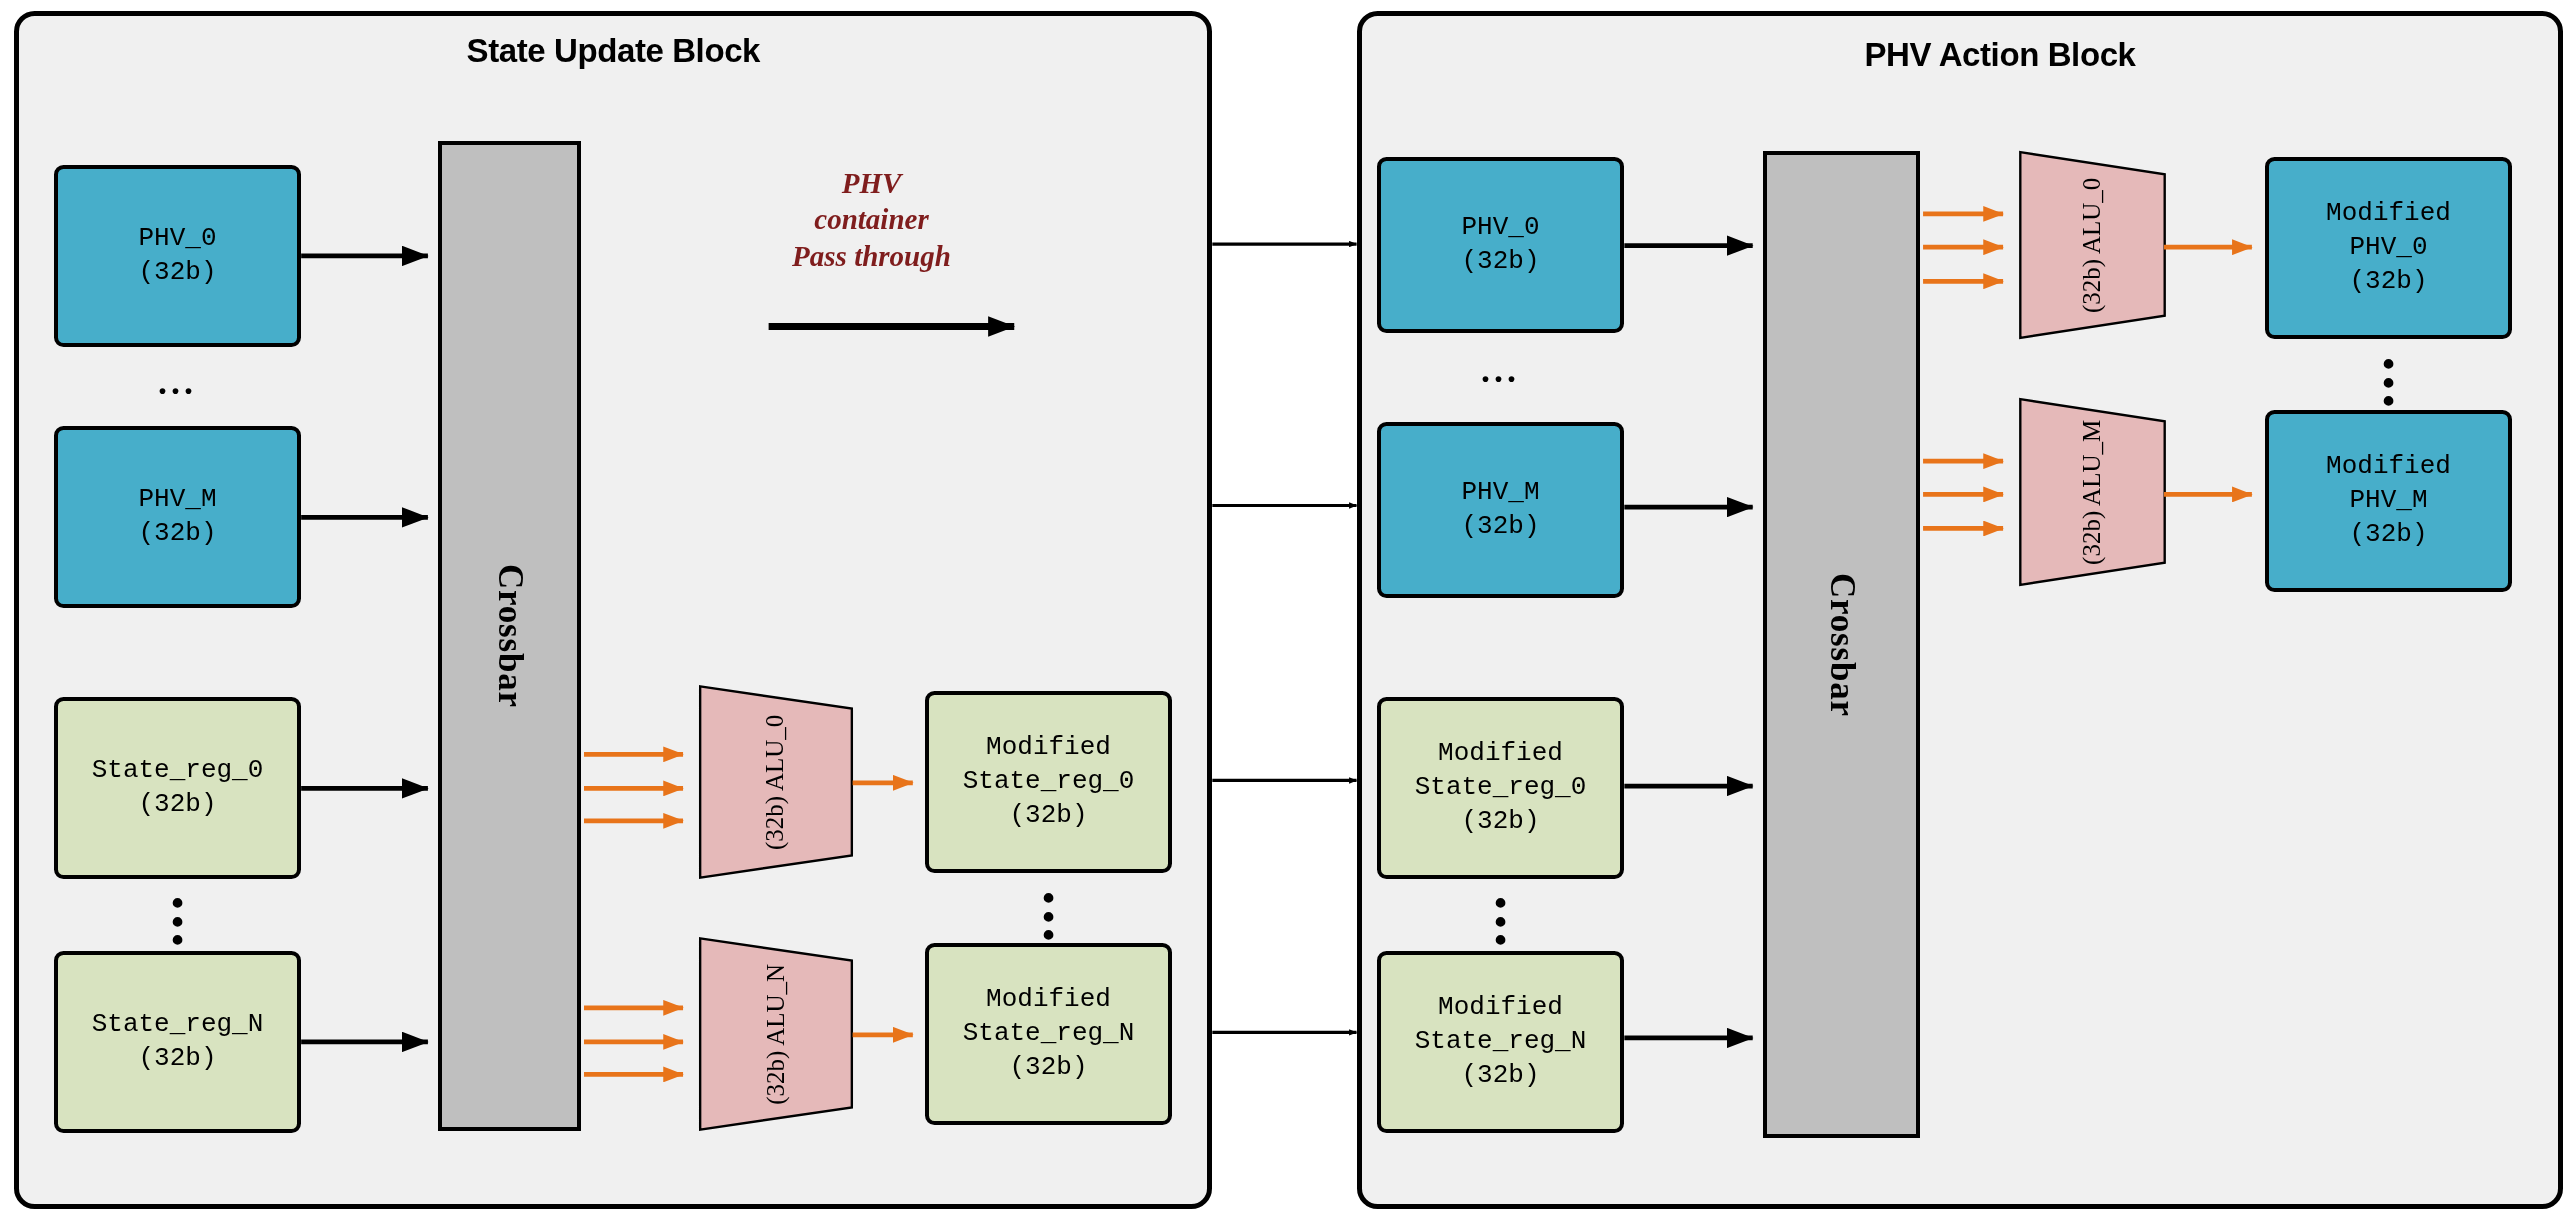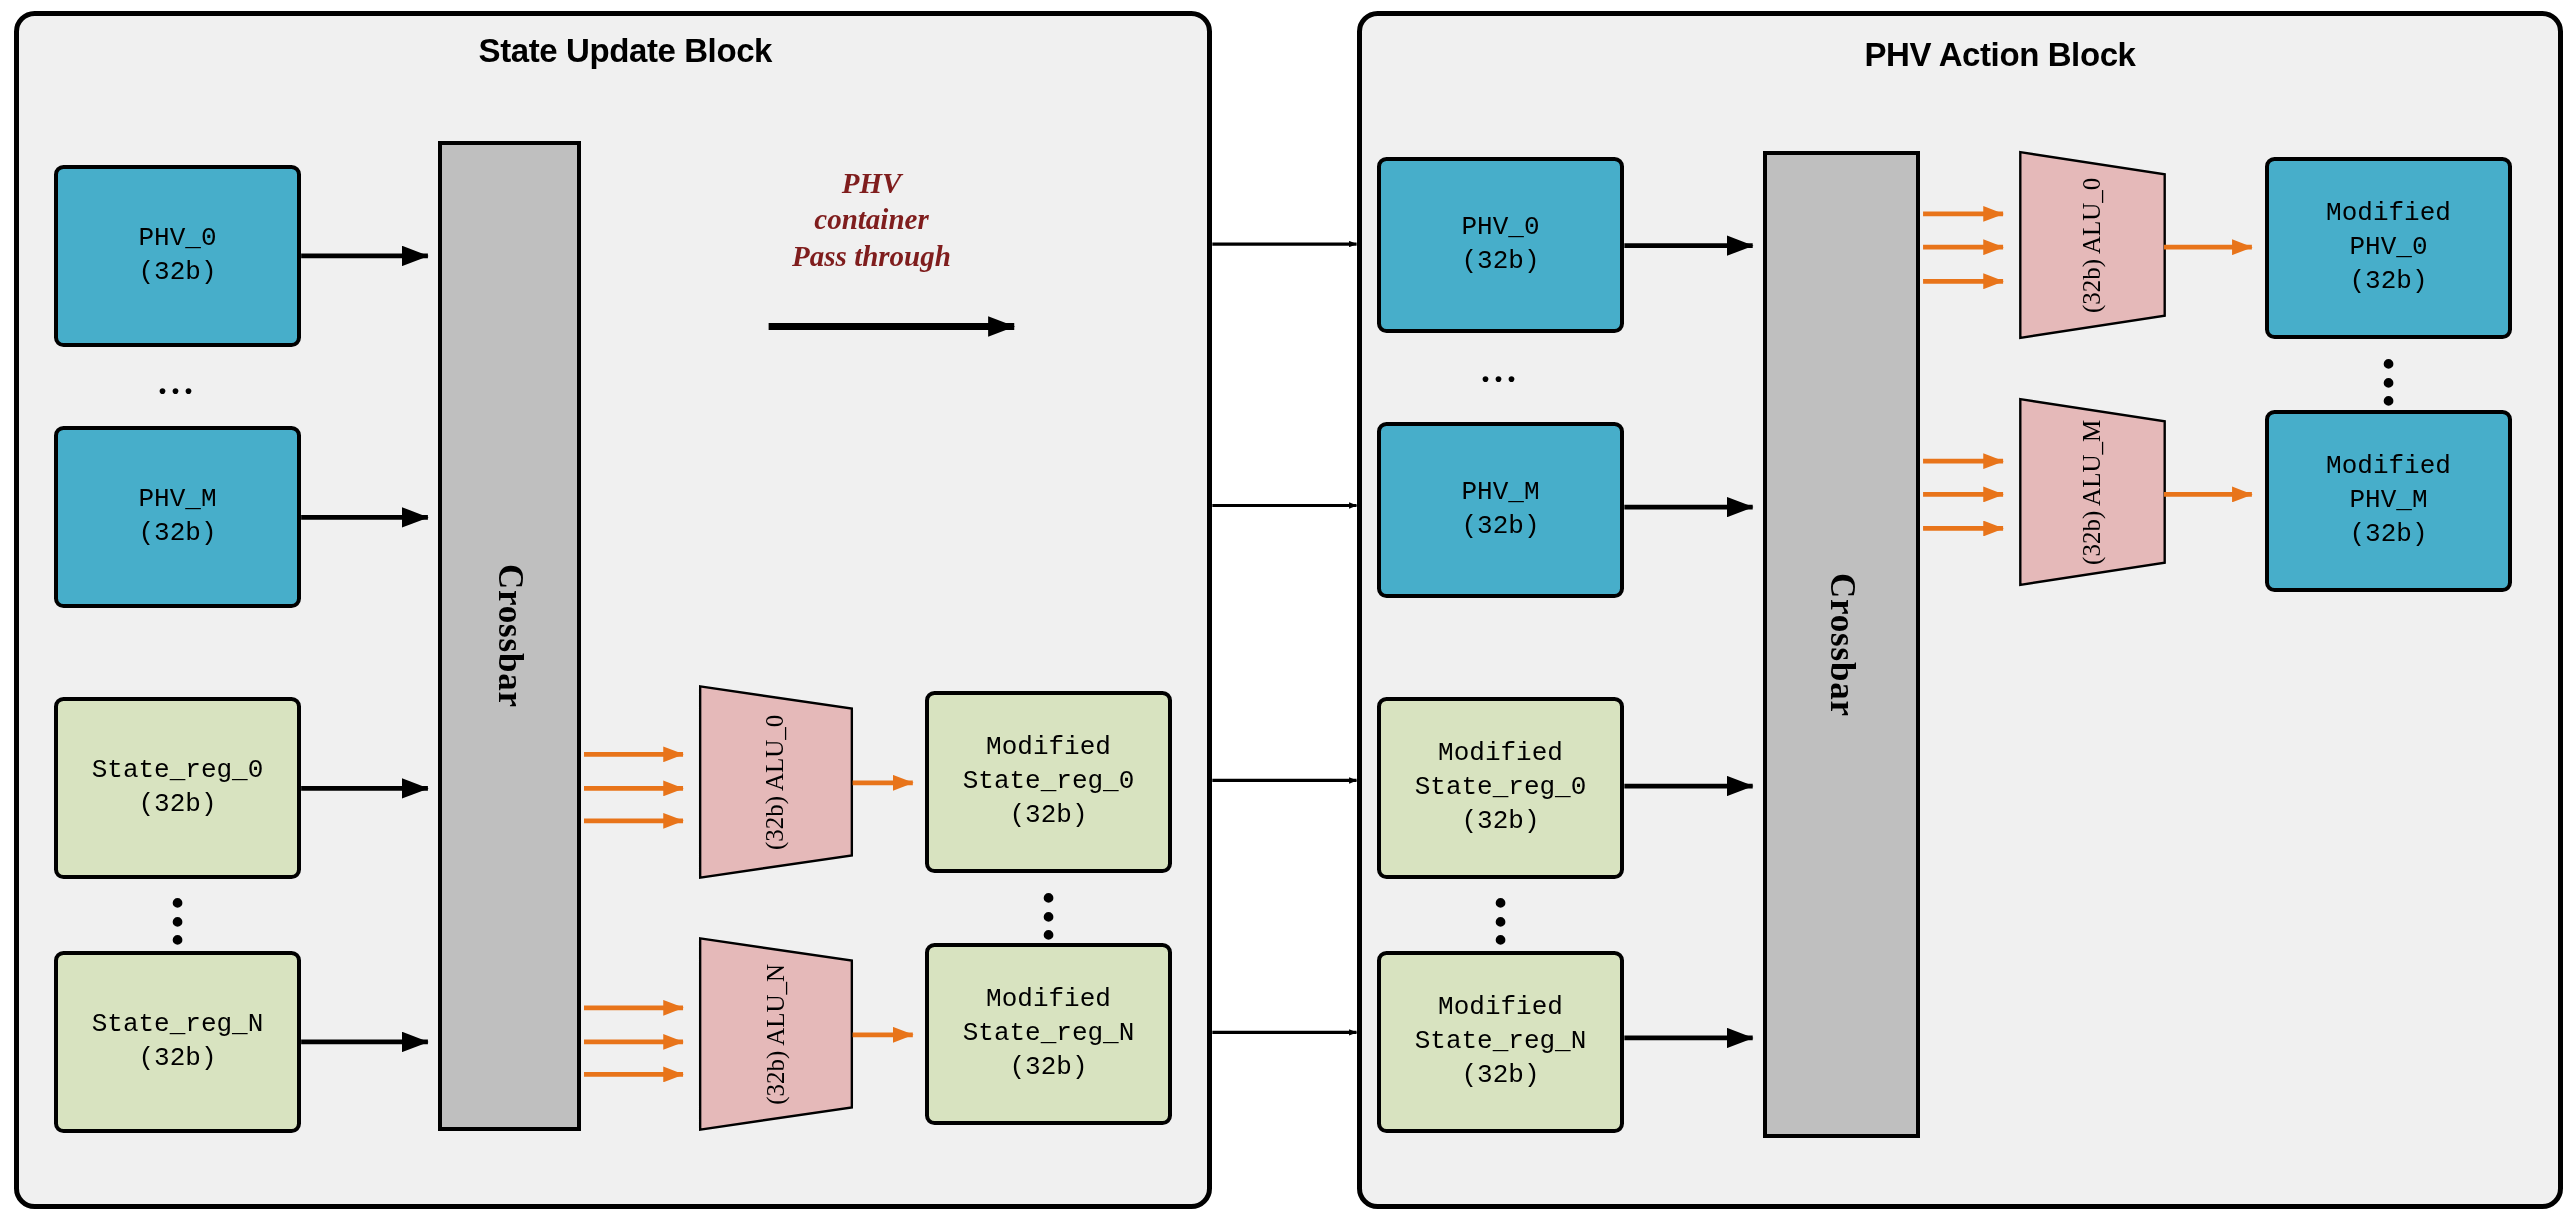--- a/index.html
+++ b/index.html
@@ -129,21 +129,21 @@
     pointer-events: none;
   }
 </style>
 </head>
 <body>
 
 <div id="canvas">
 
   <div class="block-panel" style="left:14.3px; top:11px; width:1198px; height:1198px;"></div>
 
-  <div class="block-title" style="left:14.3px; top:32px; width:1198px;margin-left:12px;">State Update Block</div>
+  <div class="block-title" style="left:14.3px; top:32px; width:1198px;">State Update Block</div>
 
   <div class="node-box blue" style="left:54px; top:165px; width:247px; height:182px;">
     <span>PHV_0</span>
     <span>(32b)</span>
   </div>
 
   <div class="hdots" style="left:54px; top:361px; width:247px;">...</div>
 
   <div class="node-box blue" style="left:54px; top:426px; width:247px; height:182px;">
     <span>PHV_M</span>

